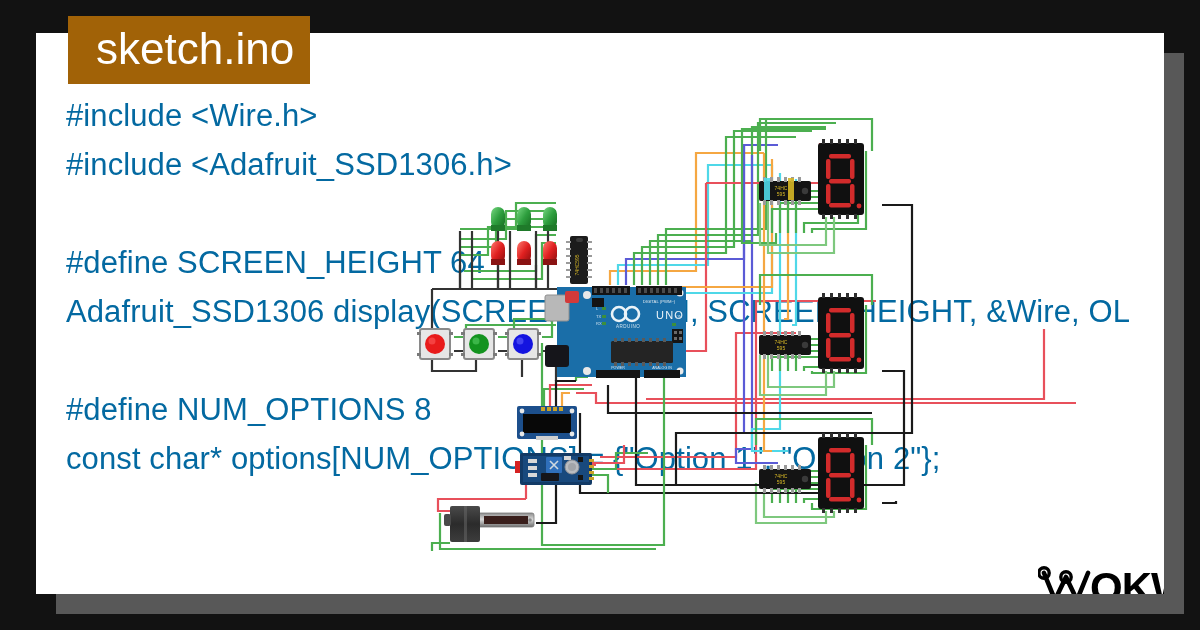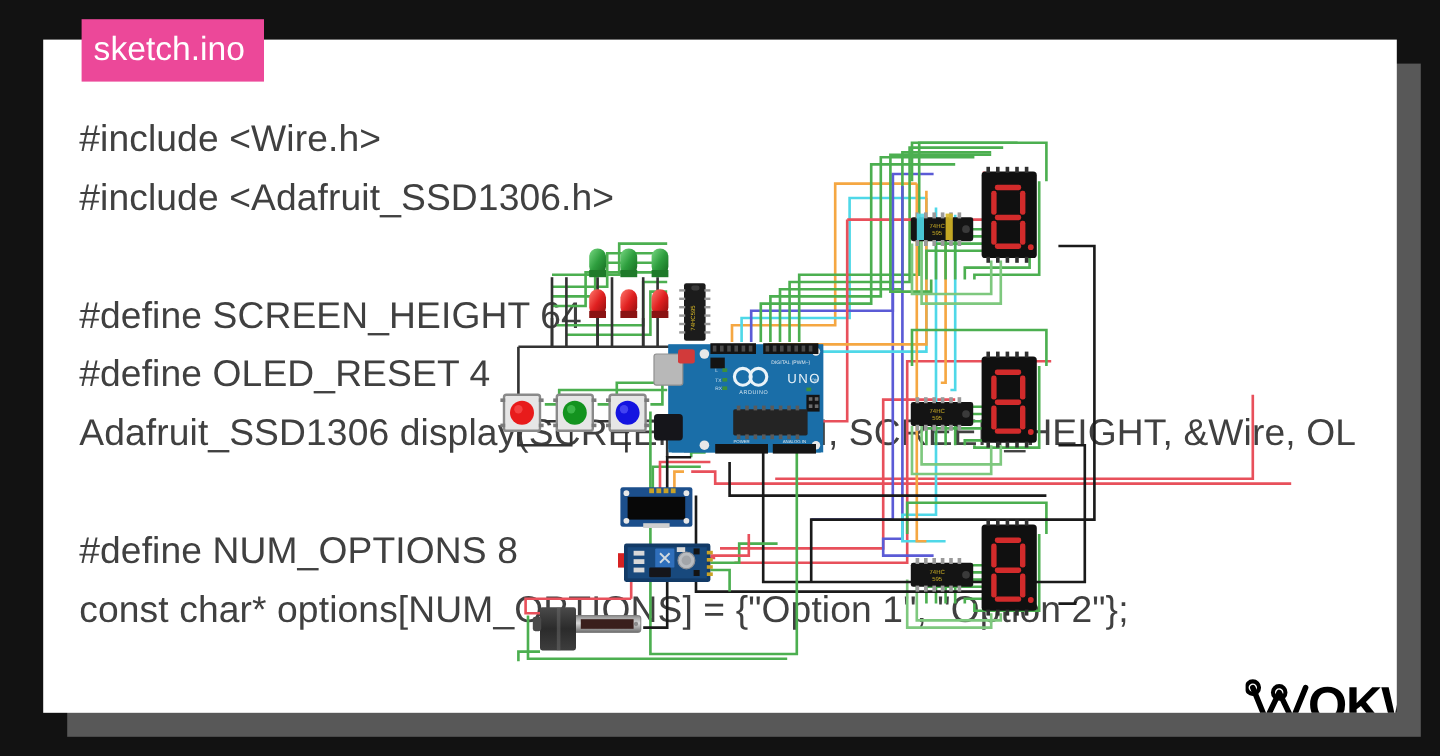--- a/index.html
+++ b/index.html
@@ -20,40 +20,40 @@
     background:#ffffff;
     box-shadow:20px 20px 0 0 #585858;
     overflow:hidden;
   }
 
   
   .code{
     position:absolute;
     left:30px; top:58px;
     width:1098px;
-    color:#404040;
+    color:#0369a1;
     font-family:"Liberation Sans", sans-serif;
     font-size:31px;
     line-height:49px;
     white-space:nowrap;
     letter-spacing:.1px;
     user-select:none;
   }
   .code .ln{height:49px;}
   .code .blank{height:49px;}
 
   
   .filetab{
     position:absolute;
     left:68px; top:16px;
-    background:#ec4899;
+    background:#a16207;
     color:#ffffff;
-    font-size:28px;
+    font-size:44px;
     line-height:1;
-    padding:11px 16px 13px 10px;
+    padding:11px 16px 13px 28px;
     z-index:40;
     font-family:"Liberation Sans", sans-serif;
   }
 
   
   .wokwi{
     position:absolute;
     left:1002px; top:524px;
     z-index:35;
   }
@@ -66,21 +66,20 @@
 
 <div id="root">
 
   <div class="card">
 
     <div class="code">
       <div class="ln">#include &lt;Wire.h&gt;</div>
       <div class="ln">#include &lt;Adafruit_SSD1306.h&gt;</div>
       <div class="blank"></div>
       <div class="ln">#define SCREEN_HEIGHT 64</div>
-      <div class="ln">#define OLED_RESET 4</div>
       <div class="ln">Adafruit_SSD1306 display(SCREEN_WIDTH, SCREEN_HEIGHT, &amp;Wire, OL</div>
       <div class="blank"></div>
       <div class="ln">#define NUM_OPTIONS 8</div>
       <div class="ln">const char* options[NUM_OPTIONS] = {"Option 1", "Option 2"};</div>
     </div>
 
     <svg class="circuit" viewBox="0 0 1128 561">
       <defs>
         <linearGradient id="gLedG" x1="0" y1="0" x2="1" y2="1">
           <stop offset="0" stop-color="#79d983"></stop>

